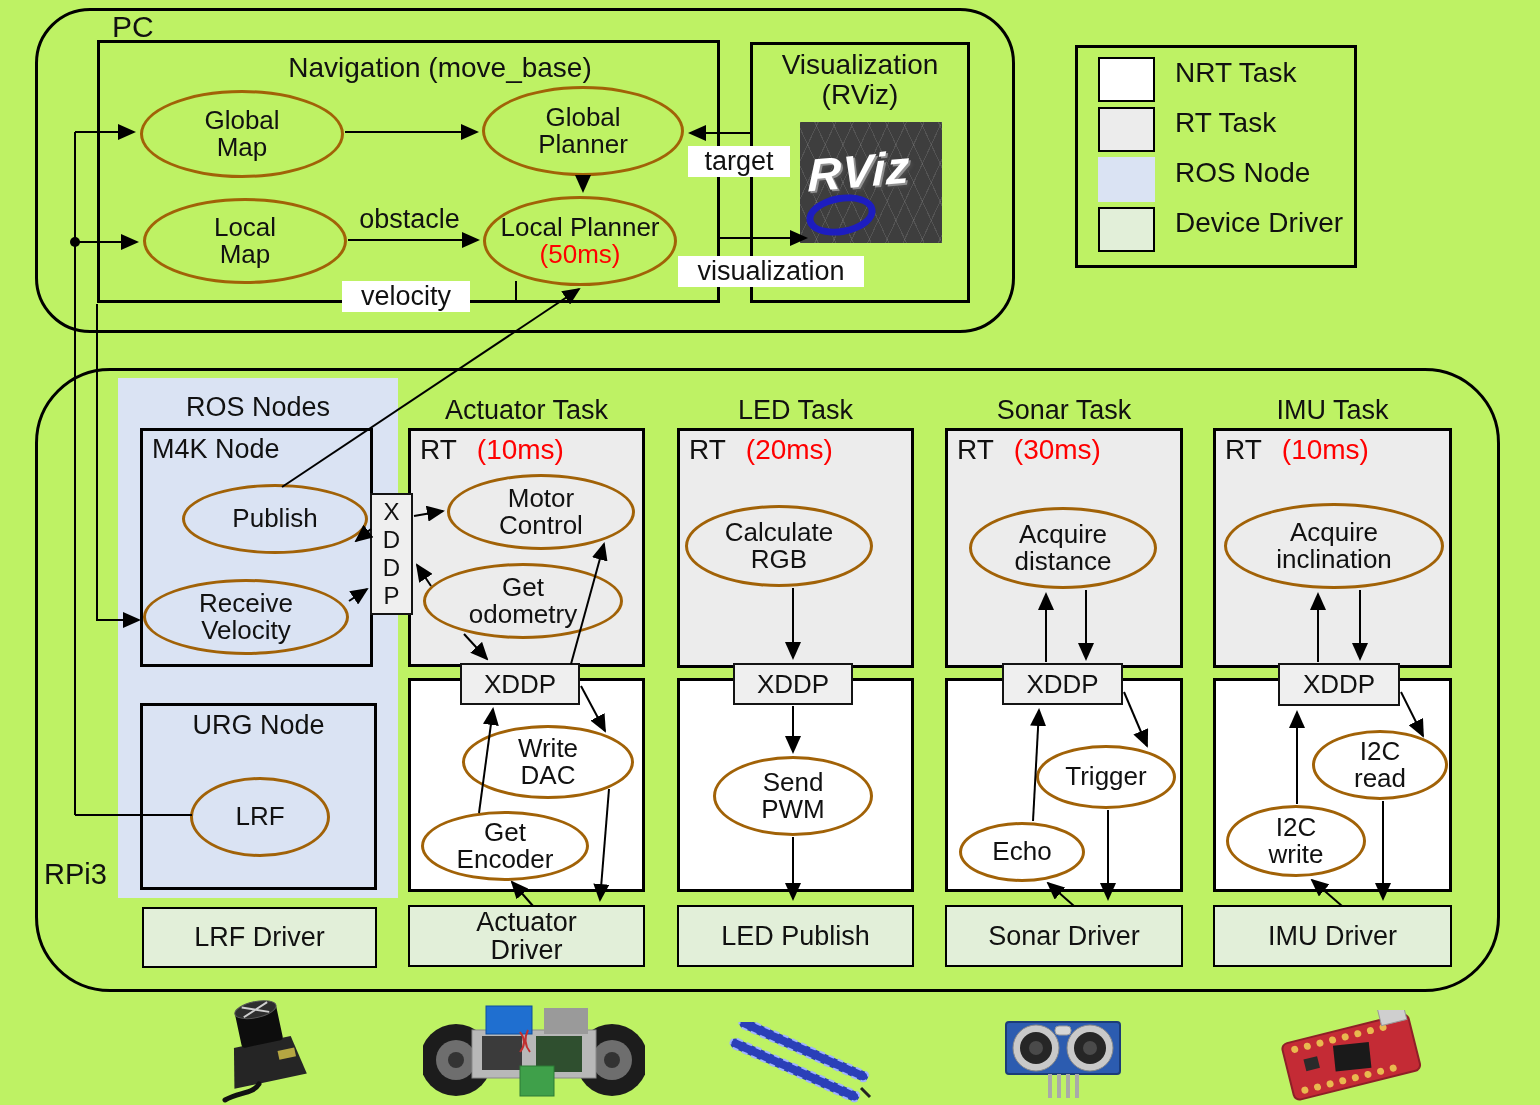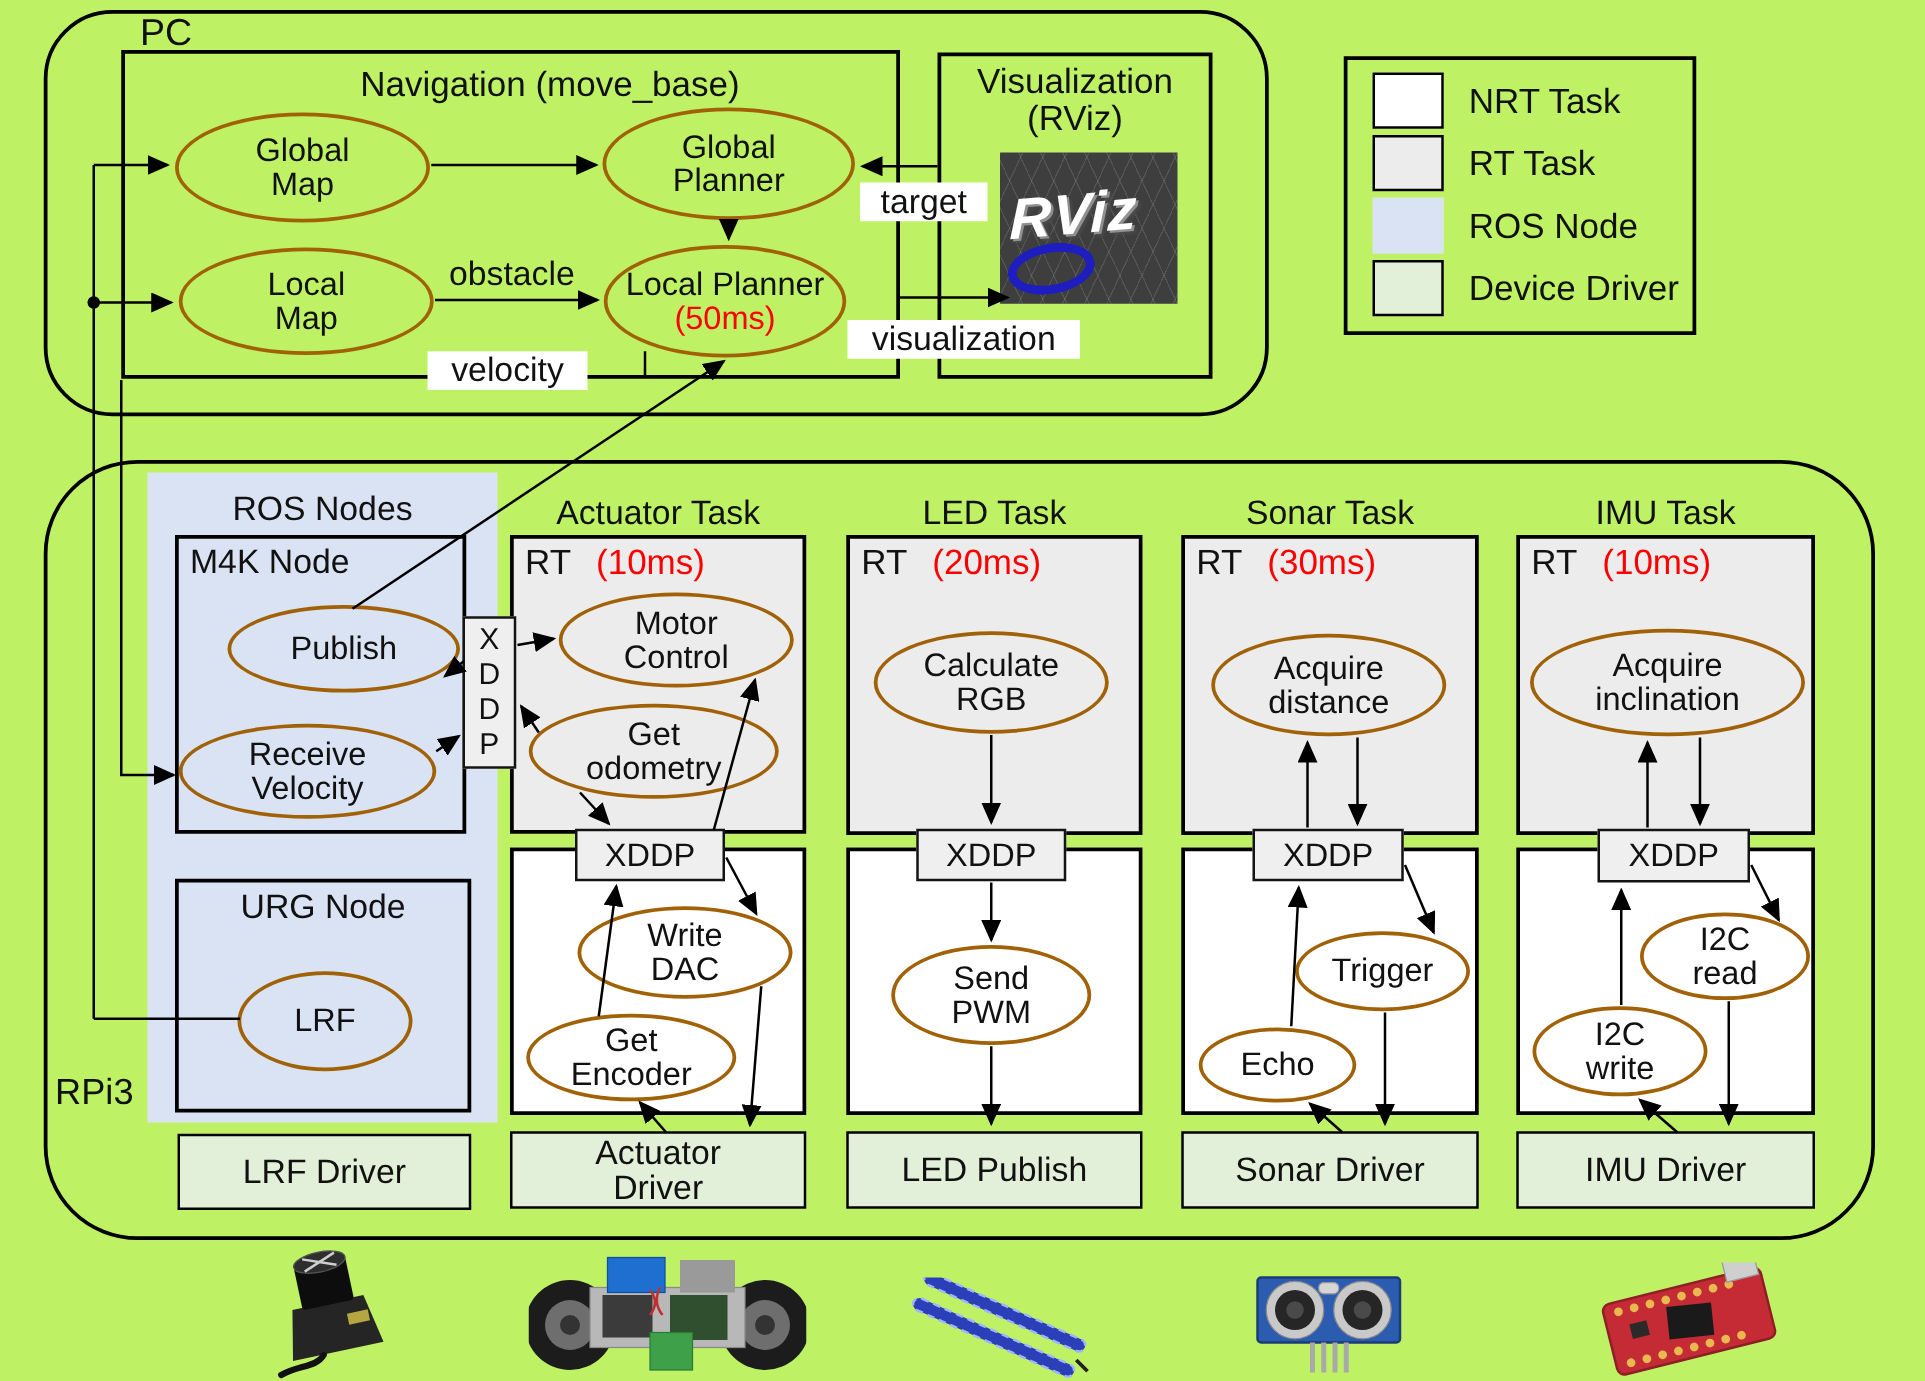--- a/index.html
+++ b/index.html
@@ -20,21 +20,21 @@
   .hdr{position:absolute;font-size:27px;text-align:center;z-index:2;white-space:nowrap}
   .lbl{position:absolute;font-size:27px;z-index:4;white-space:nowrap}
   .white-bg{background:#fff;padding:0 5px;text-align:center;z-index:7}
   .red{color:#ff0000}
   .rt-tag{position:absolute;font-size:28px;z-index:3;white-space:nowrap}
   .rt-tag .period{margin-left:20px}
   .boxtitle{font-size:27px}
   svg.wires{position:absolute;left:0;top:0;z-index:6;pointer-events:none}
   #legend{position:absolute;left:1075px;top:45px;width:282px;height:223px;border:3px solid #000;box-sizing:border-box;
           display:flex;flex-direction:column;justify-content:space-between;padding:9px 6px 11px 20px;z-index:2}
-  .lrow{display:flex;align-items:center;height:47px}
+  .lrow{display:flex;height:47px}
   .swatch{width:57px;height:45px;border:2.5px solid #000;box-sizing:border-box;flex:none}
   .swatch.nrt{background:#fff}
   .swatch.rt{background:#ececec}
   .swatch.ros{background:#dae3f3;border:none}
   .swatch.drv{background:#e2efd9}
   .lrow span{margin-left:20px;font-size:28px;white-space:nowrap}
   #rviz-img{position:absolute;left:800px;top:122px;width:142px;height:121px;z-index:3;background-color:#3e3e3e;
     background-image:repeating-linear-gradient(115deg,rgba(160,160,160,.22) 0 1px,transparent 1px 16px),
                      repeating-linear-gradient(65deg,rgba(160,160,160,.22) 0 1px,transparent 1px 16px);overflow:hidden}
   #rviz-text{position:absolute;left:8px;top:22px;font-size:46px;font-weight:bold;font-style:italic;color:#fff;
@@ -139,21 +139,21 @@
   <div class="ell" style="left:421px;top:811px;width:168px;height:70px">Get
 Encoder</div>
   <div class="driver" style="left:408px;top:905px;width:237px;height:62px">Actuator
 Driver</div>
 
   <div class="hdr" style="left:677px;top:395px;width:237px">LED Task</div>
   <div class="box fill-gray" style="left:677px;top:428px;width:237px;height:240px"></div>
   <div class="rt-tag" style="left:689px;top:434px">
     <span>RT</span><span class="red period">(20ms)</span>
   </div>
-  <div class="ell" style="left:699px;top:505px;width:188px;height:82px">Calculate
+  <div class="ell" style="left:685px;top:505px;width:188px;height:82px">Calculate
 RGB</div>
   <div class="xddp" style="left:733px;top:663px;width:120px;height:42px">XDDP</div>
   <div class="box fill-white" style="left:677px;top:678px;width:237px;height:214px"></div>
   <div class="ell" style="left:713px;top:756px;width:160px;height:80px">Send
 PWM</div>
   <div class="driver" style="left:677px;top:905px;width:237px;height:62px">LED Publish</div>
 
   <div class="hdr" style="left:945px;top:395px;width:238px">Sonar Task</div>
   <div class="box fill-gray" style="left:945px;top:428px;width:238px;height:240px"></div>
   <div class="rt-tag" style="left:957px;top:434px">

